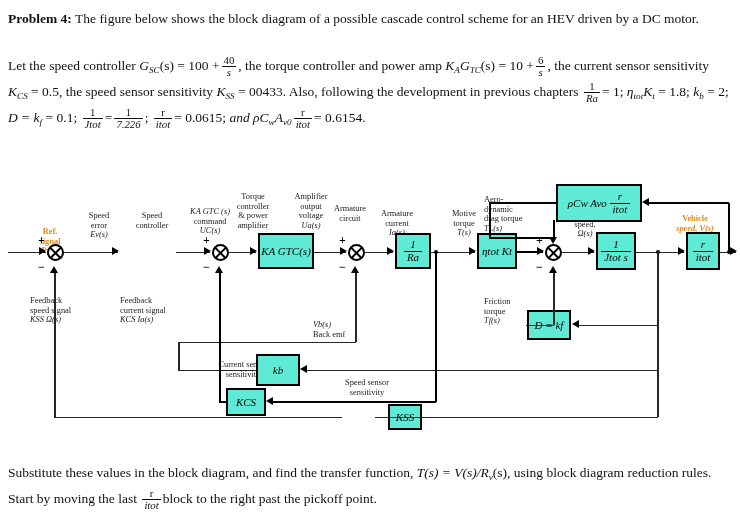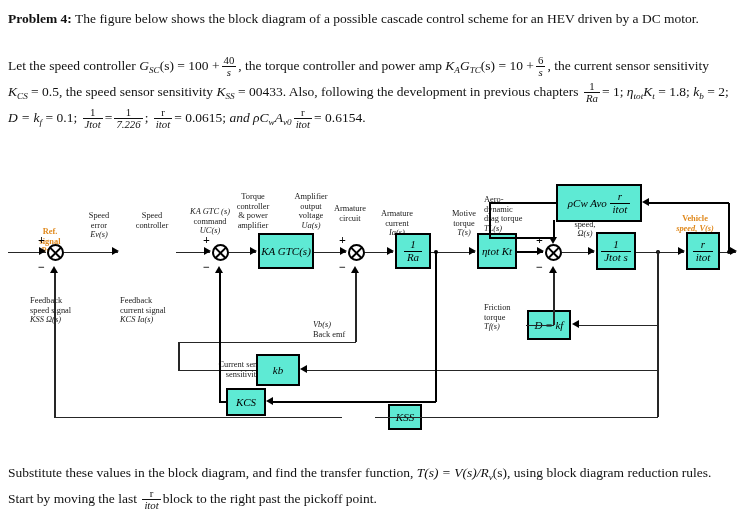--- a/index.html
+++ b/index.html
@@ -165,31 +165,35 @@
       <span>Feedback</span><br>
       <span>current signal</span><br>
       <span class="it">KCS Ia(s)</span>
     </div>
 
     <div class="cap l" style="left:313px;top:138px;width:58px;">
       <span class="it">Vb(s)</span><br>
       <span>Back emf</span>
     </div>
 
-    <div class="cap l" style="left:484px;top:121px;width:52px;">
+    <div class="cap l" style="left:484px;top:115px;width:52px;">
       <span>Friction</span><br>
       <span>torque</span><br>
       <span class="it">Tf(s)</span>
     </div>
 
     <div class="cap" style="left:200px;top:178px;width:86px;">
       <span>Current sensor</span><br>
       <span>sensitivity</span>
     </div>
 
+    <div class="cap" style="left:325px;top:196px;width:84px;">
+      <span>Speed sensor</span><br>
+      <span>sensitivity</span>
+    </div>
 
     <div class="ln lnh" style="left:8px;top:69.5px;width:38px;"></div>
     <div class="arw arw-r" style="left:39px;top:65px;"></div>
 
     <div class="sum" style="left:47px;top:62px;"></div>
     <div class="sgn" style="left:38px;top:52px;">+</div>
     <div class="sgn" style="left:38px;top:79px;">−</div>
 
     <div class="ln lnh" style="left:64px;top:69.5px;width:54px;"></div>
     <div class="arw arw-r" style="left:112px;top:65px;"></div>

